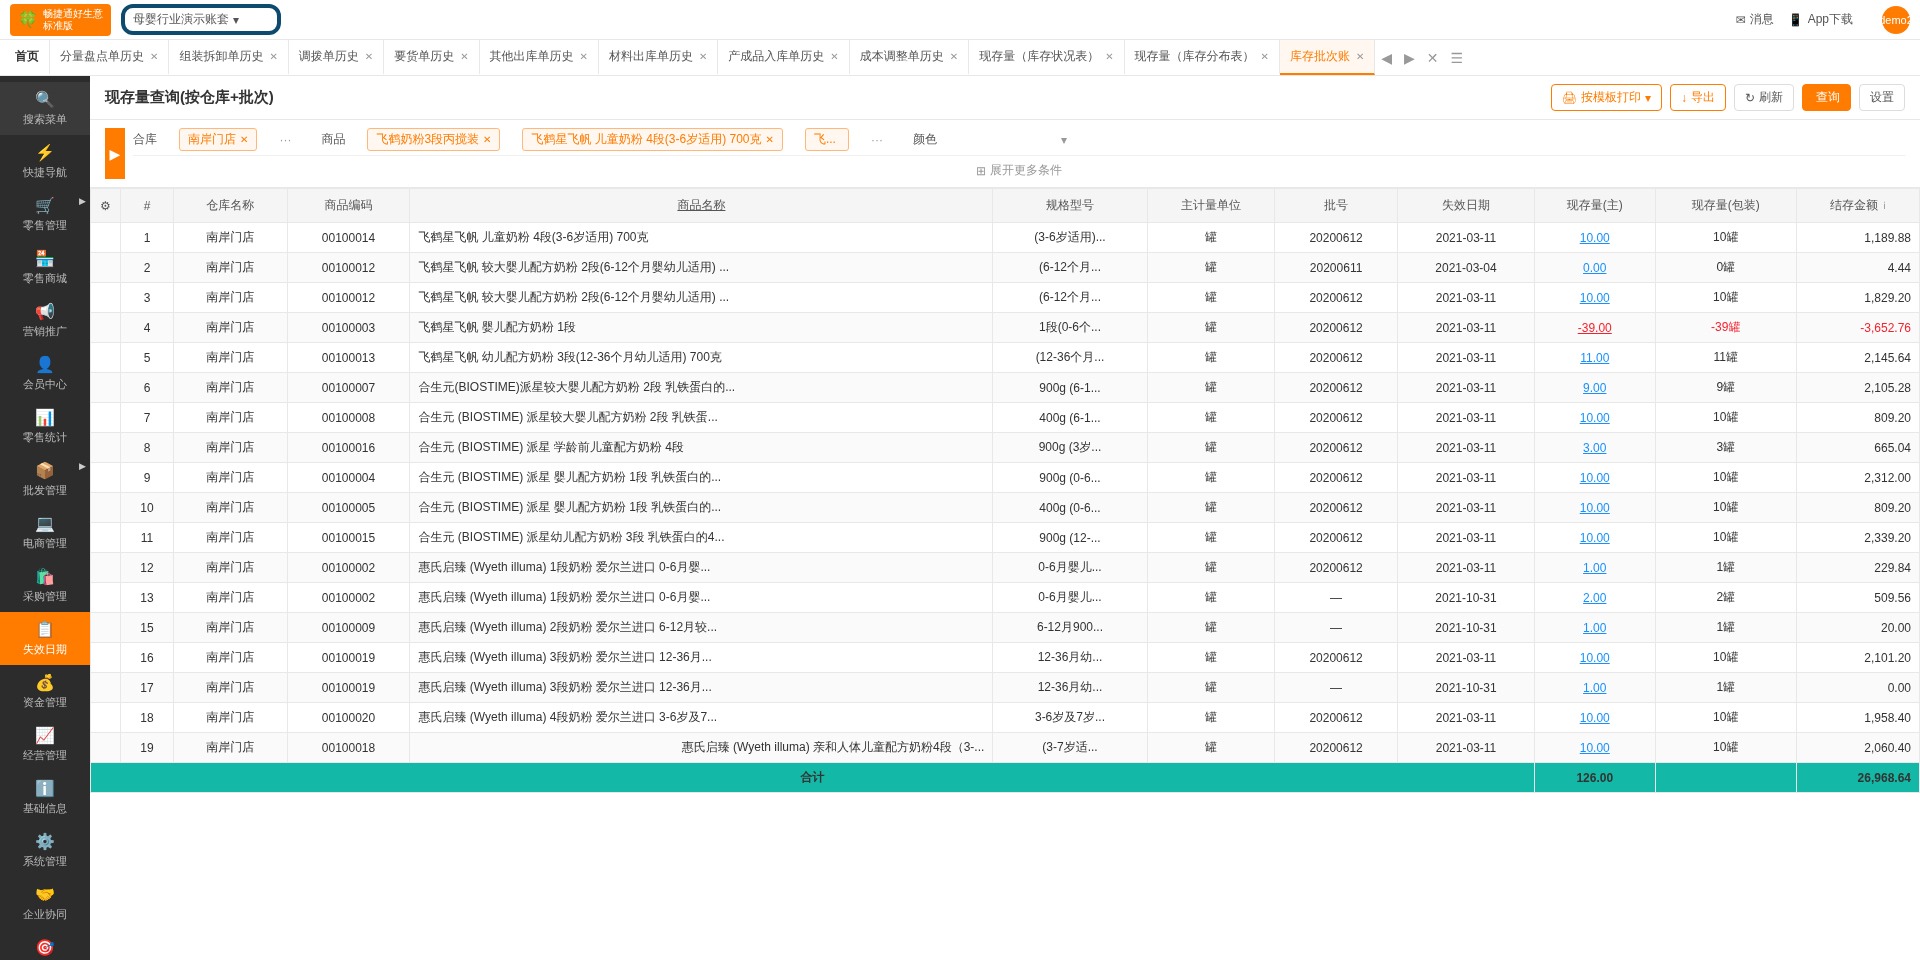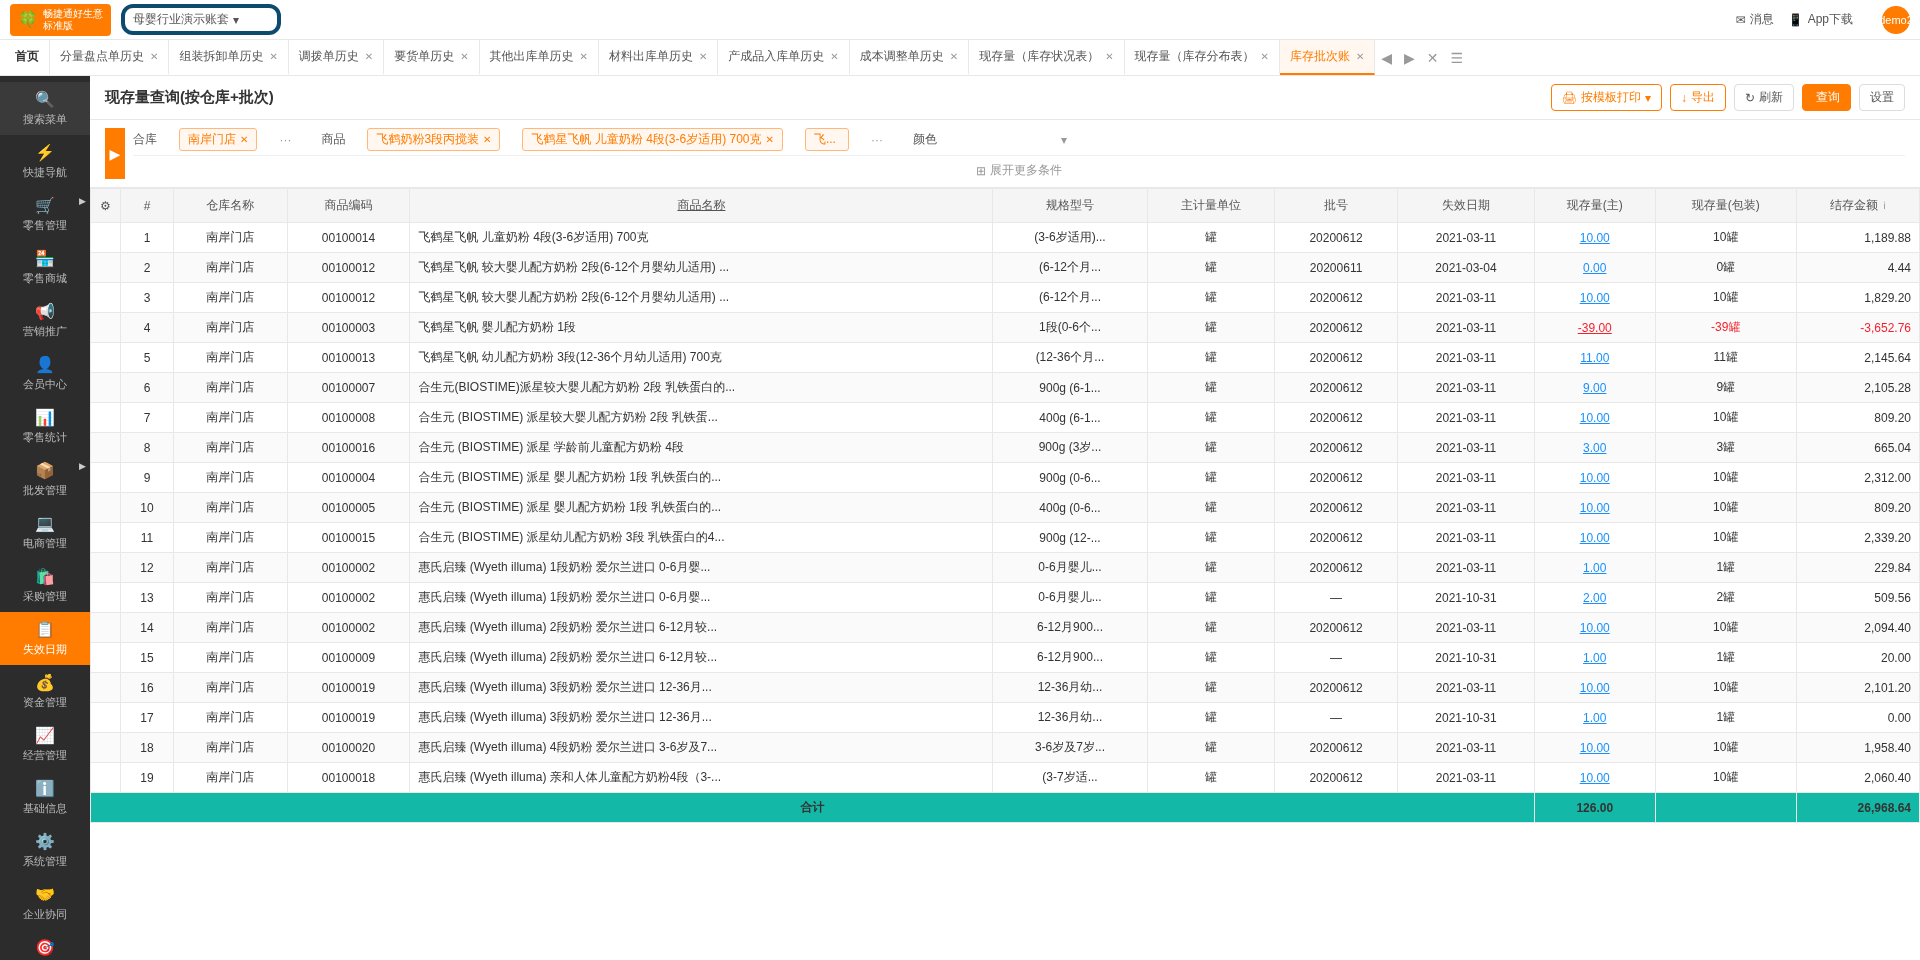--- a/index.html
+++ b/index.html
@@ -561,34 +561,20 @@
               <td>0-6月婴儿...</td>
               <td>罐</td>
               <td>—</td>
               <td>2021-10-31</td>
               <td class="td-link">2.00</td>
               <td>2罐</td>
               <td class="td-right">509.56</td>
             </tr>
             <tr>
               <td></td>
-              <td>14</td>
-              <td>南岸门店</td>
-              <td>00100002</td>
-              <td style="text-align: left;">惠氏启臻 (Wyeth illuma) 2段奶粉 爱尔兰进口 6-12月较...</td>
-              <td>6-12月900...</td>
-              <td>罐</td>
-              <td>20200612</td>
-              <td>2021-03-11</td>
-              <td class="td-link">10.00</td>
-              <td>10罐</td>
-              <td class="td-right">2,094.40</td>
-            </tr>
-            <tr>
-              <td></td>
               <td>15</td>
               <td>南岸门店</td>
               <td>00100009</td>
               <td style="text-align: left;">惠氏启臻 (Wyeth illuma) 2段奶粉 爱尔兰进口 6-12月较...</td>
               <td>6-12月900...</td>
               <td>罐</td>
               <td>—</td>
               <td>2021-10-31</td>
               <td class="td-link">1.00</td>
               <td>1罐</td>
@@ -634,21 +620,21 @@
               <td>2021-03-11</td>
               <td class="td-link">10.00</td>
               <td>10罐</td>
               <td class="td-right">1,958.40</td>
             </tr>
             <tr>
               <td></td>
               <td>19</td>
               <td>南岸门店</td>
               <td>00100018</td>
-              <td style="text-align: left;">惠氏启臻 (Wyeth illuma) 亲和人体儿童配方奶粉4段（3-...</td>
+              <td style="text-align: right;">惠氏启臻 (Wyeth illuma) 亲和人体儿童配方奶粉4段（3-...</td>
               <td>(3-7岁适...</td>
               <td>罐</td>
               <td>20200612</td>
               <td>2021-03-11</td>
               <td class="td-link">10.00</td>
               <td>10罐</td>
               <td class="td-right">2,060.40</td>
             </tr>
           </tbody>
         <tfoot>

